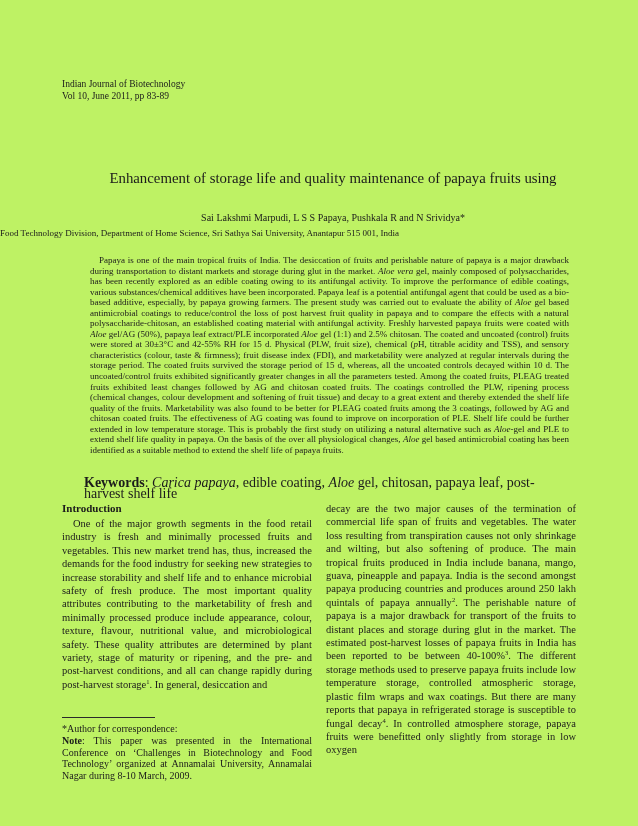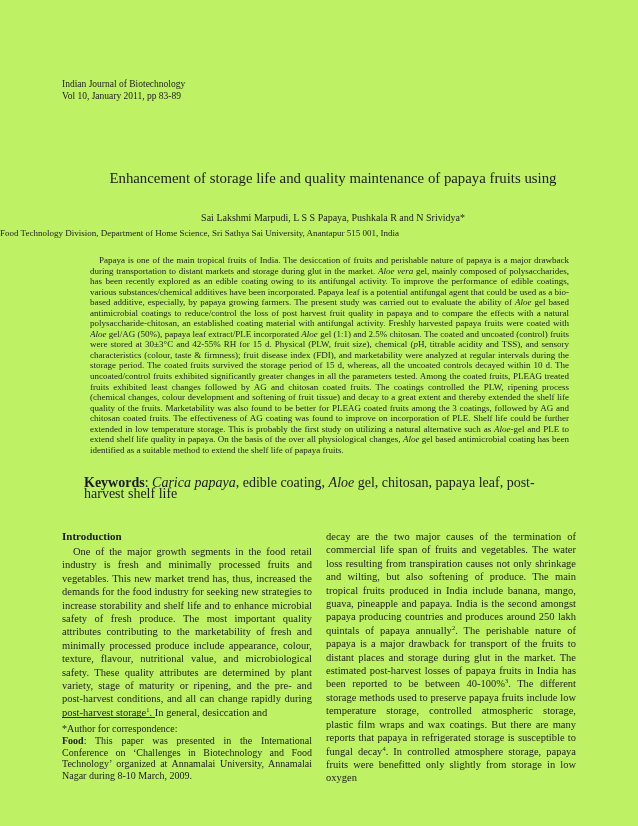--- a/index.html
+++ b/index.html
@@ -41,21 +41,20 @@
     height: 216px; overflow: hidden;
   }
   .keywords {
     position: absolute; left: 84px; top: 477px; width: 479px;
     margin: 0; font-size: 14px; line-height: 11px;
   }
   .col {
     position: absolute; top: 501px; width: 250px;
     font-size: 10.5px; line-height: 13.4px; text-align: justify;
     overflow: hidden;
-    margin-top: 28px;
   }
   .col-left  { left: 62px;  height: 214px; }
   .col-right { left: 326px; top: 502px; height: 292px; }
   .col h2 {
     margin: 0 0 2px 0; font-size: 11px; line-height: 14px;
     font-weight: bold; text-align: left;
   }
   .body-par { margin: 0; text-indent: 11px; }
   .body-par.no-indent { text-indent: 0; }
   .footnote-rule {
@@ -68,21 +67,21 @@
   }
   .footnote-note { text-align: justify; }
 </style>
 </head>
 <body>
 
 <div class="page">
 
   <header class="masthead">
     <div>Indian Journal of Biotechnology</div>
-    <div>Vol 10, January 2011, pp 83-89</div>
+    <div>Vol 10, June 2011, pp 83-89</div>
   </header>
 
   <h1 class="title">
     <span>Enhancement of storage life and quality maintenance of papaya fruits using</span><br>
   </h1>
 
   <div class="authors">Sai Lakshmi Marpudi, L S S Papaya, Pushkala R and N Srividya*</div>
 
   <div class="affiliation">Food Technology Division, Department of Home Science, Sri Sathya Sai University, Anantapur 515 001, India</div>
 
@@ -96,16 +95,16 @@
   </section>
 
   <section class="col col-right">
     <p class="body-par no-indent"><span>decay are the two major causes of the termination of commercial life span of fruits and vegetables. The water loss resulting from transpiration causes not only shrinkage and wilting, but also softening of produce. The main tropical fruits produced in India include banana, mango, guava, pineapple and papaya. India is the second amongst papaya producing countries and produces around 250 lakh quintals of papaya annually</span><sup>2</sup><span>. The perishable nature of papaya is a major drawback for transport of the fruits to distant places and storage during glut in the market. The estimated post-harvest losses of papaya fruits in India has been reported to be between 40-100%</span><sup>3</sup><span>. The different storage methods used to preserve papaya fruits include low temperature storage, controlled atmospheric storage, plastic film wraps and wax coatings. But there are many reports that papaya in refrigerated storage is susceptible to fungal decay</span><sup>4</sup><span>. In controlled atmosphere storage, papaya fruits were benefitted only slightly from storage in low oxygen</span></p>
   </section>
 
   <div class="footnote-rule"></div>
 
   <div class="footnote">
     <div>*Author for correspondence:</div>
-    <div class="footnote-note"><span class="bd">Food</span><span>: This paper was presented in the International Conference on ‘Challenges in Biotechnology and Food Technology’ organized at Annamalai University, Annamalai Nagar during 8-10 March, 2009.</span></div>
+    <div class="footnote-note"><span class="bd">Note</span><span>: This paper was presented in the International Conference on ‘Challenges in Biotechnology and Food Technology’ organized at Annamalai University, Annamalai Nagar during 8-10 March, 2009.</span></div>
   </div>
 
 </div>
 
 </body></html>

